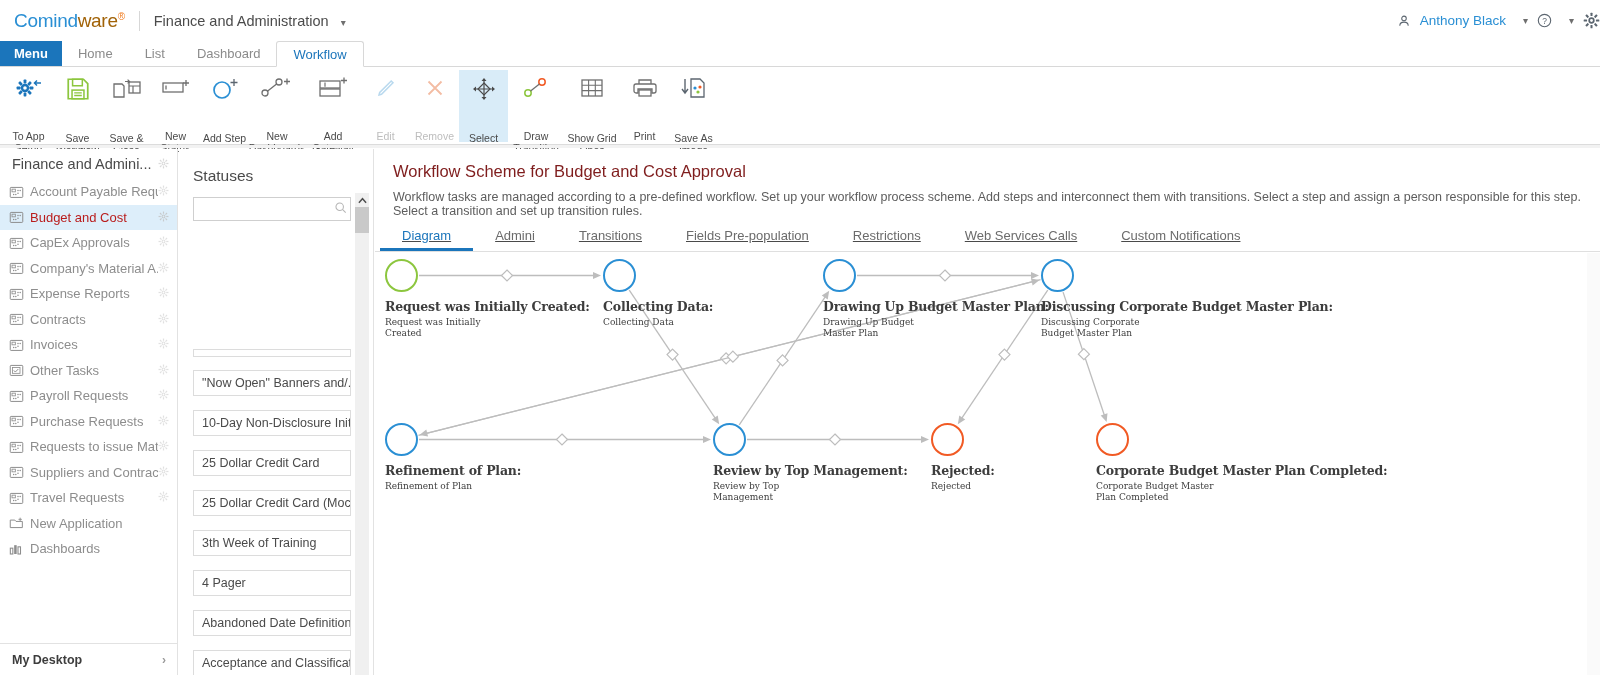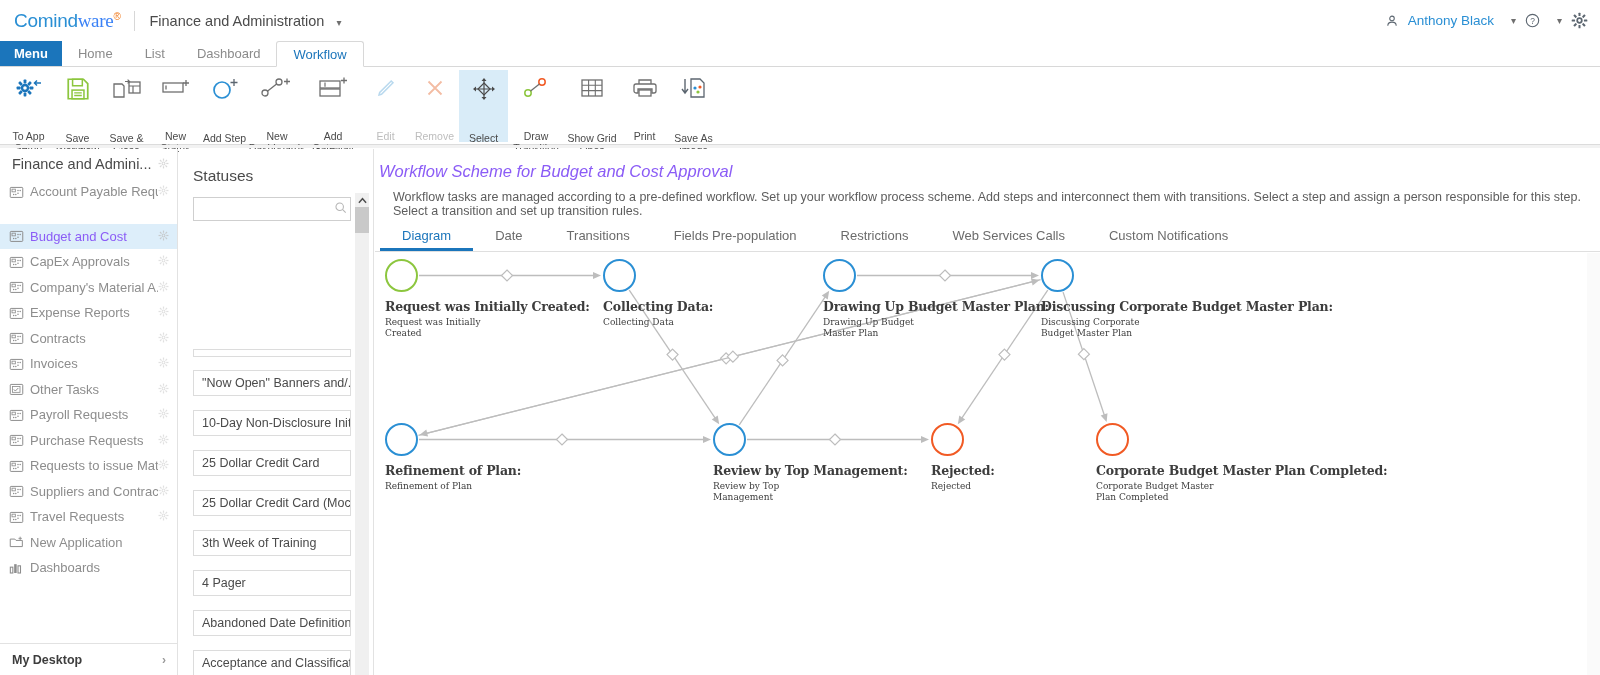--- a/index.html
+++ b/index.html
@@ -13,26 +13,26 @@
   }
   #app { position: relative; width: 1600px; height: 675px; }
 
   
   .topbar {
     position: absolute; top: 0; left: 0; width: 1600px; height: 41px;
     background: #fff; display: flex; align-items: center;
   }
   .logo { margin-left: 14px; font-size: 19px; letter-spacing: -0.3px; white-space: nowrap; }
   .logo .c1 { color: #2a8fd4; font-weight: 400; }
-  .logo .c2 { color: #3b82f6; font-weight: 400; font-family: Liberation Serif, serif; }
+  .logo .c2 { color: #a16207; font-weight: 400; }
   .logo .reg { color: #f07c21; font-size: 10px; vertical-align: super; }
   .topdiv { width: 1px; height: 20px; background: #d7d7d7; margin: 0 14px; }
   .appname { font-size: 14.5px; color: #4b4b4b; }
   .caret { display:inline-block; margin-left: 8px; color:#6f6f6f; font-size: 10px; }
-  .topright { margin-left: auto; display: flex; align-items: center; padding-right: 12px; gap: 9px; }
+  .topright { margin-left: auto; display: flex; align-items: center; gap: 9px; }
   .username { color: #2a8fd4; font-size: 13.5px; }
   .tr-ico { color: #5c6670; display: inline-flex; align-items: center; }
 
   
   .menutabs {
     position: absolute; top: 41px; left: 0; width: 1600px; height: 26px;
     border-bottom: 1px solid #d8d8d8; display: flex; align-items: stretch;
     background: #fff;
   }
   .mtab {
@@ -73,21 +73,21 @@
     background: #fff; border-right: 1px solid #e2e2e2;
   }
   .sb-title {
     height: 30px; display: flex; align-items: center; padding: 0 8px 0 12px;
     font-size: 14.5px; color: #4a4a4a;
   }
   .sb-item {
     height: 25.5px; display: flex; align-items: center; padding: 0 8px 0 9px;
     font-size: 13px; color: #8d8d8d; cursor: default;
   }
-  .sb-item.sel { background: #ddeefa; color: #8b5cf6; margin-top: 19px; }
+  .sb-item.sel { background: #ddeefa; color: #b91c1c; }
   .sb-item .ilbl { flex: 1; overflow: hidden; white-space: nowrap; text-overflow: clip; margin-left: 6px; }
   .sb-gear { opacity: .5; }
   .sb-item.sel .sb-gear { opacity: .8; }
   .sb-footer {
     position: absolute; bottom: 0; left: 0; width: 178px; height: 32px;
     border-top: 1px solid #e2e2e2; display: flex; align-items: center;
     padding: 0 12px; font-size: 12.5px; font-weight: bold; color: #3d3d3d;
   }
   .sb-footer .arrow { margin-left: auto; color: #9a9a9a; font-size: 12px; }
 
@@ -116,26 +116,26 @@
   }
   .st-scroll {
     position: absolute; top: 193px; left: 355px; width: 14px; height: 482px;
     background: #f0f0f0;
   }
   .st-scroll .up { height: 14px; display:flex; align-items:center; justify-content:center; font-size: 9px; color: #4f4f4f; }
   .st-scroll .thumb { width: 14px; height: 26px; background: #c9c9c9; }
 
   
   .main { position: absolute; top: 149px; left: 375px; width: 1225px; height: 526px; background: #fff; }
-  .page-title { font-size: 16.5px; color: #8b5cf6; padding: 13px 0 0 4px; font-style: italic; }
+  .page-title { font-size: 16.5px; color: #7f1d1d; padding: 13px 0 0 18px; }
   .page-desc { font-size: 12.5px; color: #5d5d5d; padding: 9px 0 0 18px; }
 
   .tabs {
     position: absolute; top: 72px; left: 0; width: 1225px; height: 31px;
-    border-bottom: 1px solid #dfdfdf; display: flex; align-items: flex-end;
+    border-bottom: 1px solid #dfdfdf; display: flex; align-items: flex-end; text-decoration: underline;
   }
   .tab {
     padding: 0 22px 8px 22px; font-size: 13px; color: #6b6b6b; cursor: default;
   }
   .tab:first-child { margin-left: 5px; }
   .tab.active { color: #1b75bb; border-bottom: 3px solid #1b75bb; padding-bottom: 5px; }
 
   
   .canvas {
     position: absolute; top: 104px; left: 0; width: 1200px; height: 422px;
@@ -814,21 +814,21 @@
     </div>
     <div class="thumb"></div>
   </div>
 
   <div class="main">
     <div class="page-title">Workflow Scheme for Budget and Cost Approval</div>
     <div class="page-desc">Workflow tasks are managed according to a pre-defined workflow. Set up your workflow process scheme. Add steps and interconnect them with transitions. Select a step and assign a person responsible for this step. Select a transition and set up transition rules.</div>
 
     <div class="tabs">
       <div class="tab active">Diagram</div>
-      <div class="tab">Date</div>
+      <div class="tab">Admini</div>
       <div class="tab">Transitions</div>
       <div class="tab">Fields Pre-population</div>
       <div class="tab">Restrictions</div>
       <div class="tab">Web Services Calls</div>
       <div class="tab">Custom Notifications</div>
     </div>
 
     <div class="canvas">
       <svg id="edges" width="1200" height="422">
           <line x1="44" y1="22.5" x2="220" y2="22.5" stroke="#bdbdbd" stroke-width="1.3"></line>

